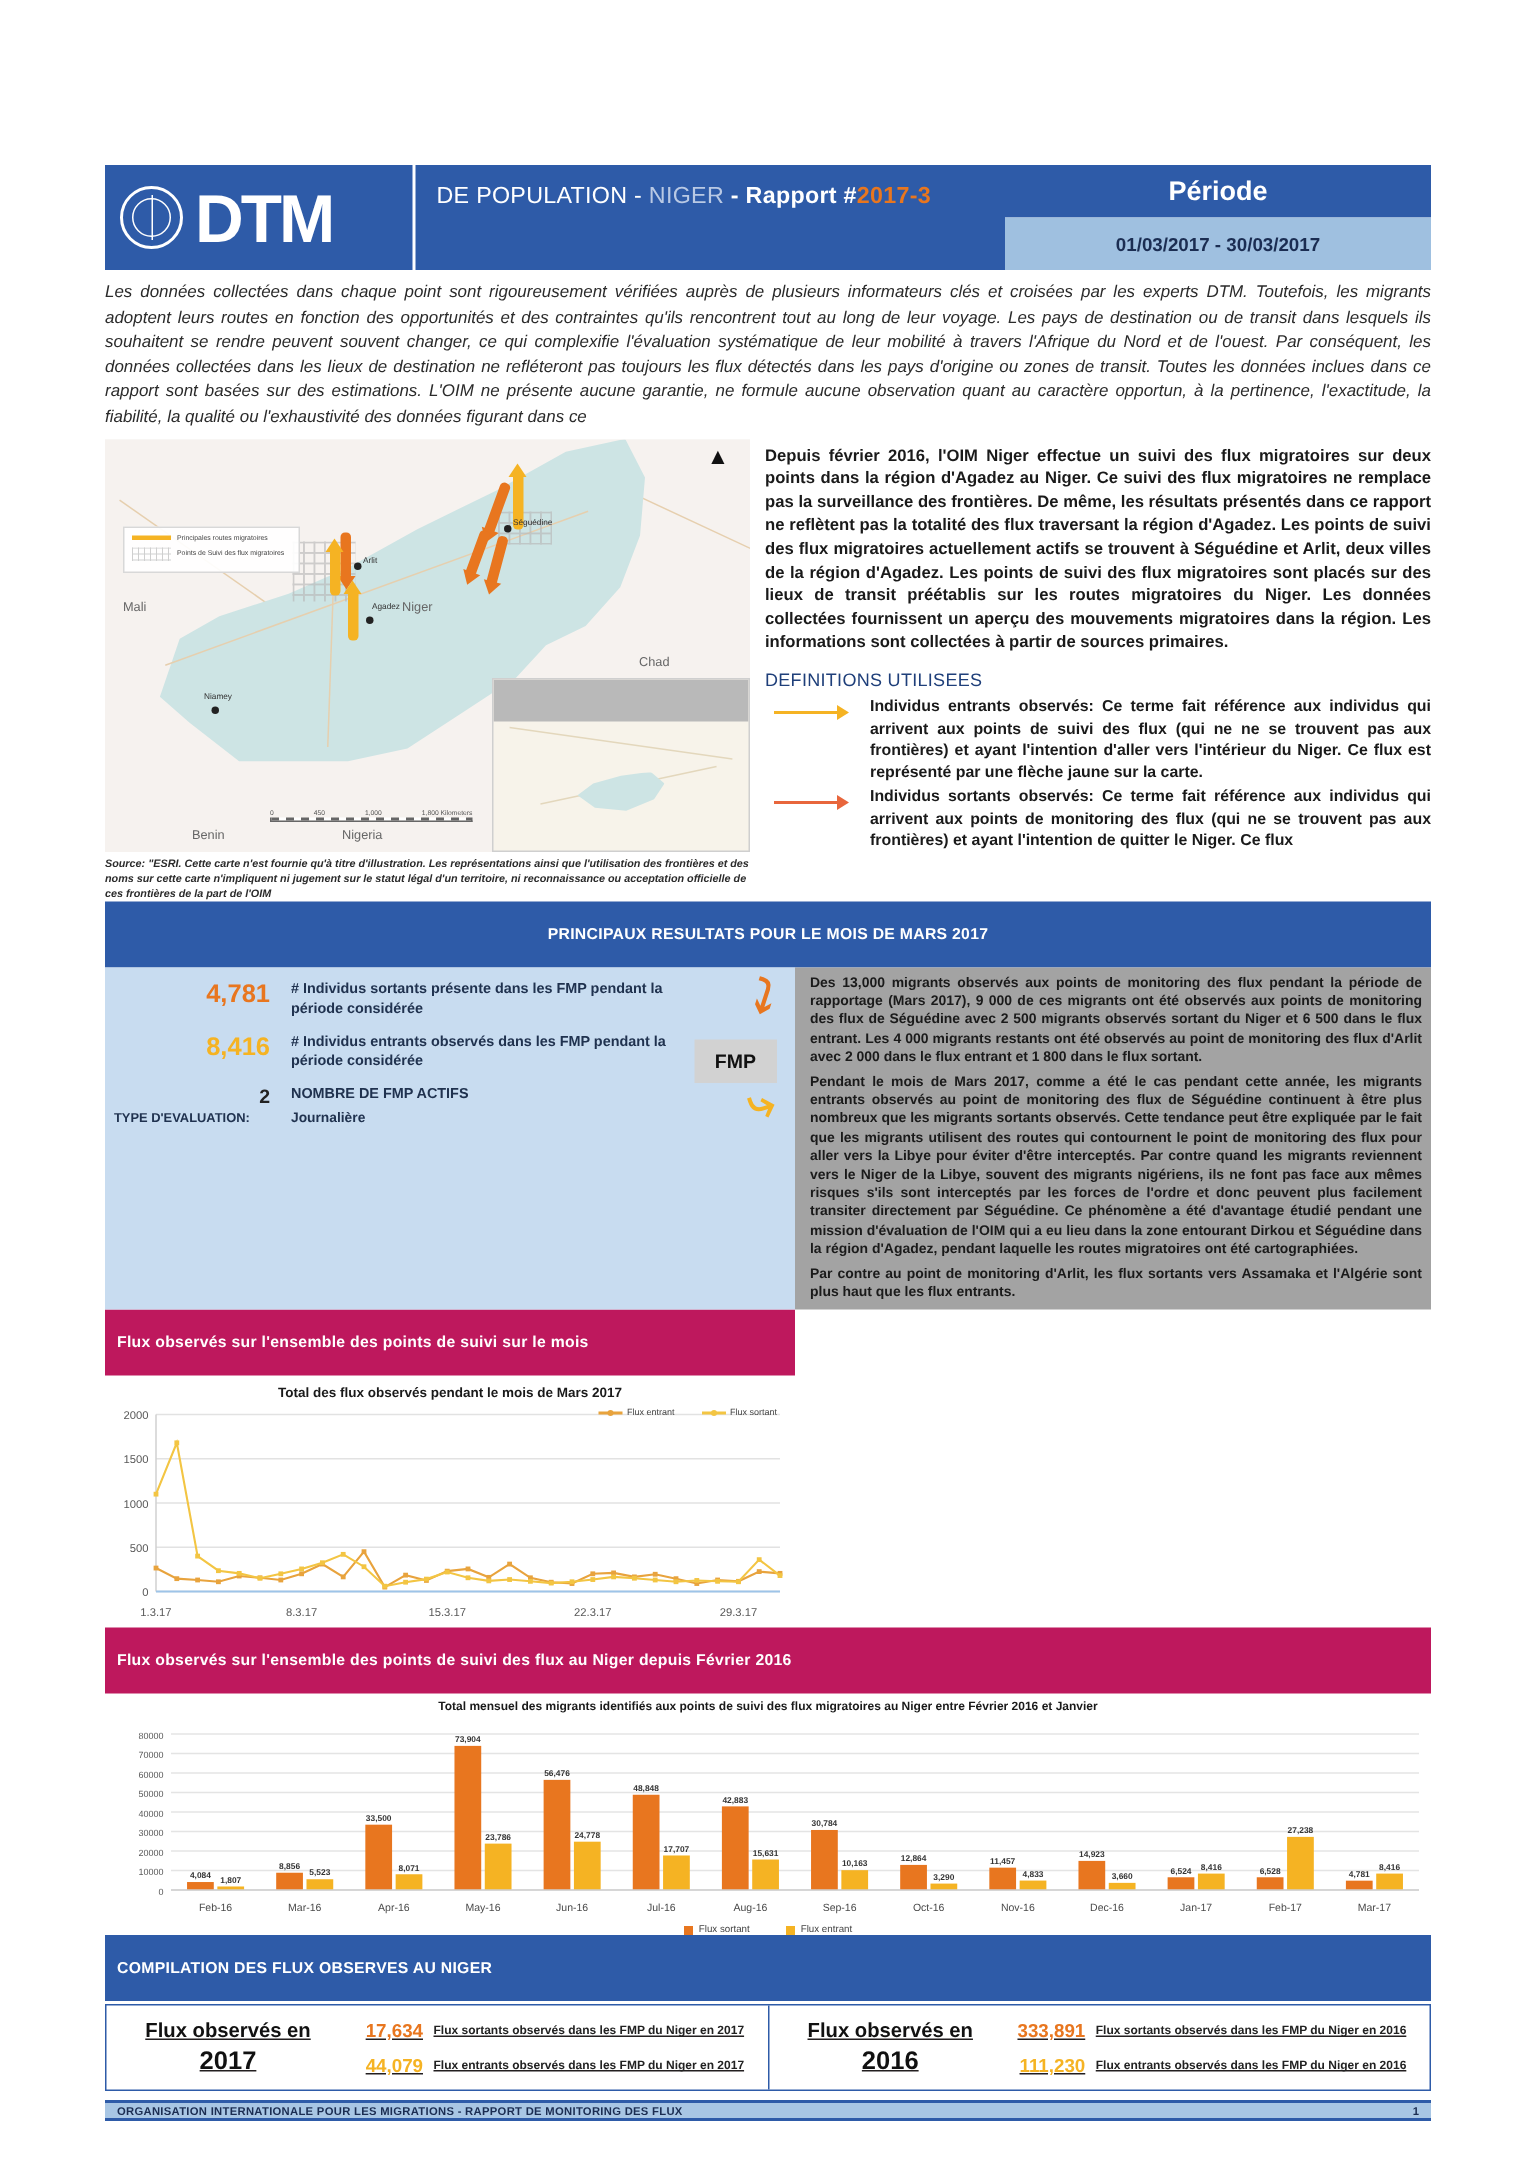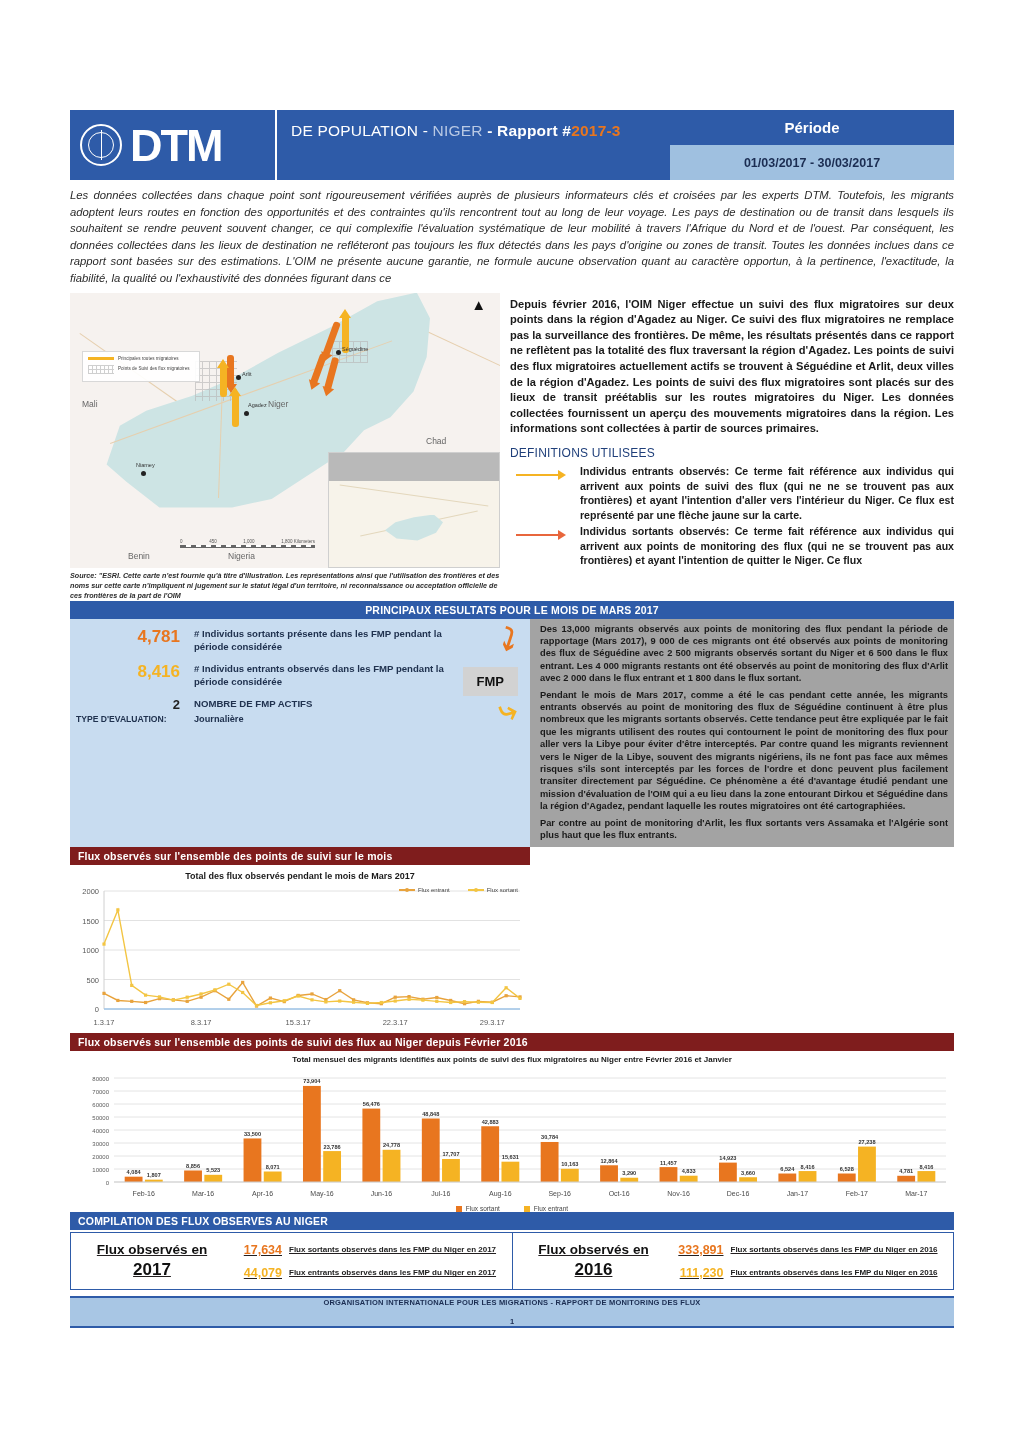--- a/index.html
+++ b/index.html
@@ -21,21 +21,21 @@
   .iom-seal:before{ content:""; position:absolute; left:6px; top:6px; right:6px; bottom:6px;
       border-radius:50%; border:1.5px solid #fff; }
   .iom-seal:after{ content:""; position:absolute; left:50%; top:4px; bottom:4px; width:1px; background:#fff; }
   .dtm-word { color:#ffffff; font-weight:bold; font-size:45px; letter-spacing:-2px; line-height:1; font-family:"Liberation Sans", sans-serif; }
   .hdr-titles { flex:1; border-left:2px solid #ffffff; padding:10px 0 0 14px; }
   .hdr-l1, .hdr-l2 { color:#ffffff; font-size:15.5px; line-height:22px; letter-spacing:.2px; }
   .hdr-l2 .niger { color:#b9c9e4; }
   .hdr-l2 .rapport { font-weight:bold; }
   .hdr-l2 .rnum { color:#e8761f; font-weight:bold; }
   .hdr-right { flex:1; display:flex; flex-direction:column; }
-  .per-top { flex:1; background:#2e5ba8; color:#fff; font-weight:bold; font-size:15px;
+  .per-top { flex:1; background:#2e5ba8; color:#fff; font-weight:bold; font-size:18px;
       display:flex; align-items:center; justify-content:center; }
   .per-bot { flex:1; background:#9fc0e0; color:#1b2d52; font-weight:bold; font-size:12.5px;
       display:flex; align-items:center; justify-content:center; }
 
   
   .intro { margin-top:7px; font-style:italic; font-size:11.3px; line-height:16.6px;
       text-align:justify; color:#2b2b2b; }
 
   
   .midrow { display:flex; margin-top:6px; gap:10px; }
@@ -101,23 +101,23 @@
   .defarrow { flex:0 0 64px; position:relative; height:14px; margin-top:4px; }
   .defarrow .shaft{ position:absolute; left:6px; top:6px; width:44px; height:2px; }
   .defarrow .head{ position:absolute; left:48px; top:2px; width:0;height:0;
       border-top:5px solid transparent; border-bottom:5px solid transparent; }
   .arw-y .shaft{ background:#f5b323; } .arw-y .head{ border-left:8px solid #f5b323; }
   .arw-o .shaft{ background:#e8663c; } .arw-o .head{ border-left:8px solid #e8663c; }
   .deftext { flex:1; font-size:10.6px; line-height:14.6px; font-weight:bold; text-align:justify; color:#1a1a1a; }
 
   
   .banner { background:#2e5ba8; color:#fff; font-size:10.5px; font-weight:bold;
-      padding:3px 8px; letter-spacing:.2px; }
+      padding:16px 8px; letter-spacing:.2px; }
   .banner.center { text-align:center; }
-  .banner.light { background:#7f1d1d; }
+  .banner.light { background:#be185d; }
 
   
   .kr { display:flex; }
   .kr-left { flex:0 0 460px; background:#c8dcf0; padding:8px 4px 6px 4px; position:relative; }
   .kr-stat { display:flex; align-items:flex-start; margin-bottom:9px; }
   .kr-num { flex:0 0 120px; text-align:right; padding-right:14px; font-weight:bold; font-size:17px; }
   .kr-num.orange { color:#e8761f; }
   .kr-num.yellow { color:#f5b323; }
   .kr-num.dark   { color:#222; font-size:13px; }
   .kr-lbl { flex:1; font-size:9.6px; line-height:13px; color:#20324f; padding-right:65px; font-weight:bold; }
@@ -163,21 +163,21 @@
   .comp-year .l2 { font-size:17px; font-weight:bold; color:#111; margin-top:3px; }
   .comp-vals { flex:1; }
   .comp-row { display:flex; align-items:center; margin-bottom:9px; }
   .comp-row:last-child{ margin-bottom:0; }
   .comp-num { flex:0 0 62px; text-align:right; font-size:12.5px; font-weight:bold; padding-right:7px; }
   .comp-num.orange{ color:#e8761f; } .comp-num.yellow{ color:#f5b323; }
   .comp-desc { flex:1; font-size:8px; line-height:11px; color:#222; font-weight:bold; }
 
   
   .footer { margin-top:6px; background:#a8c6e4; border-top:2px solid #2e5ba8; border-bottom:2px solid #2e5ba8;
-      display:flex; align-items:center; height:32px; padding:0 8px;flex-direction:column; }
+      display:flex; align-items:center; height:14px; padding:0 8px; }
   .footer .ft { flex:1; font-size:7.5px; font-weight:bold; color:#1b2d52; letter-spacing:.2px; }
   .footer .pg { font-size:7.5px; font-weight:bold; color:#1b2d52; }
 </style>
 </head>
 <body>
 
 <div class="page">
 
   <div class="header">
     <div class="hdr-left">

